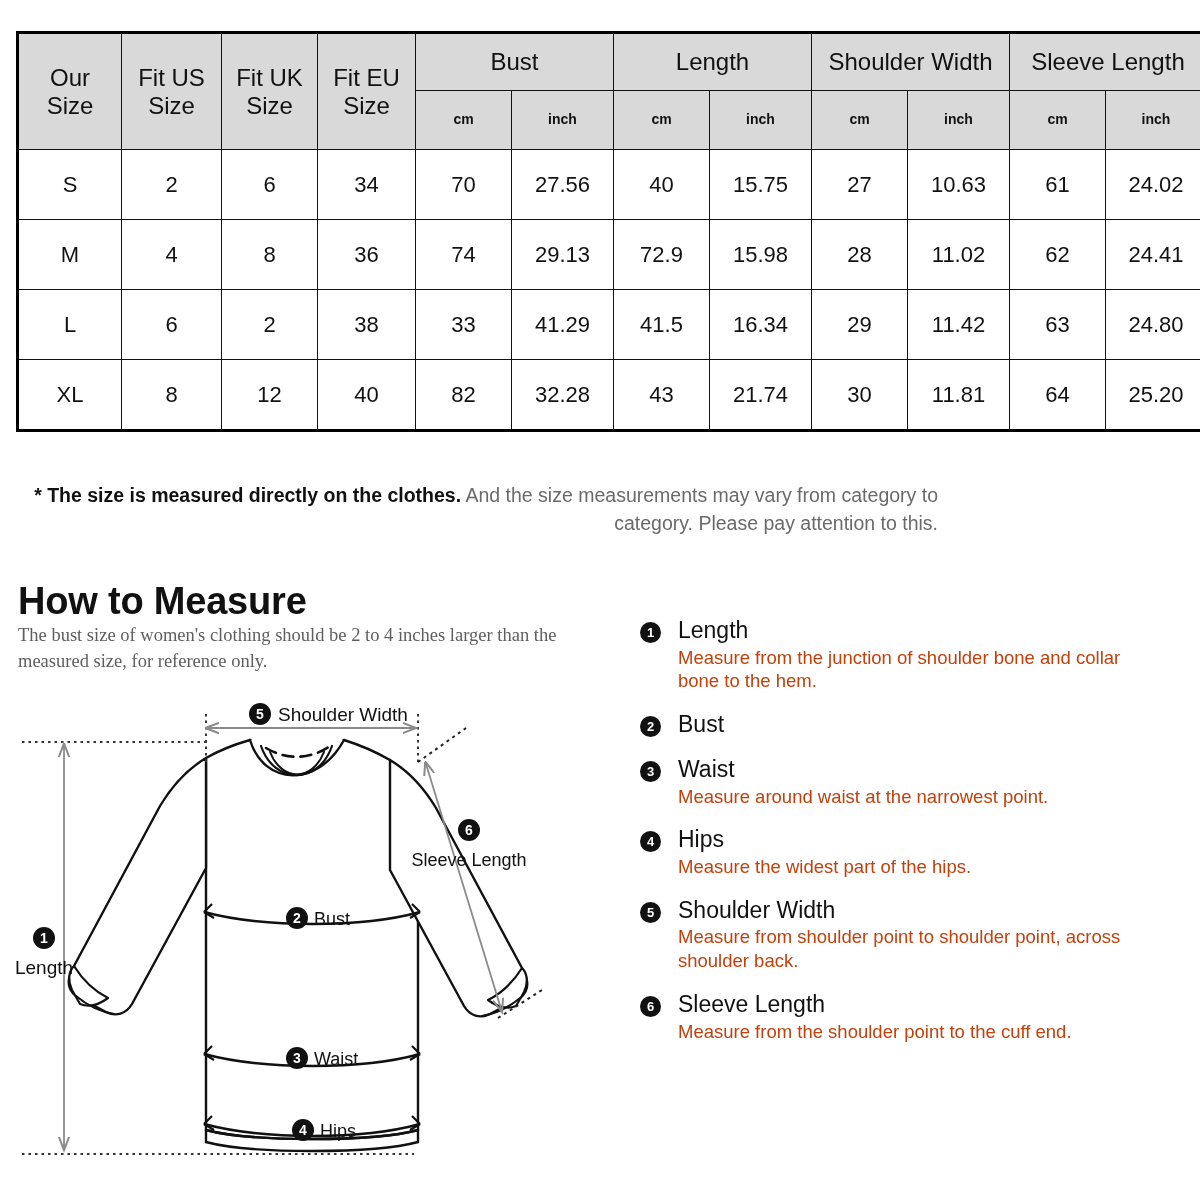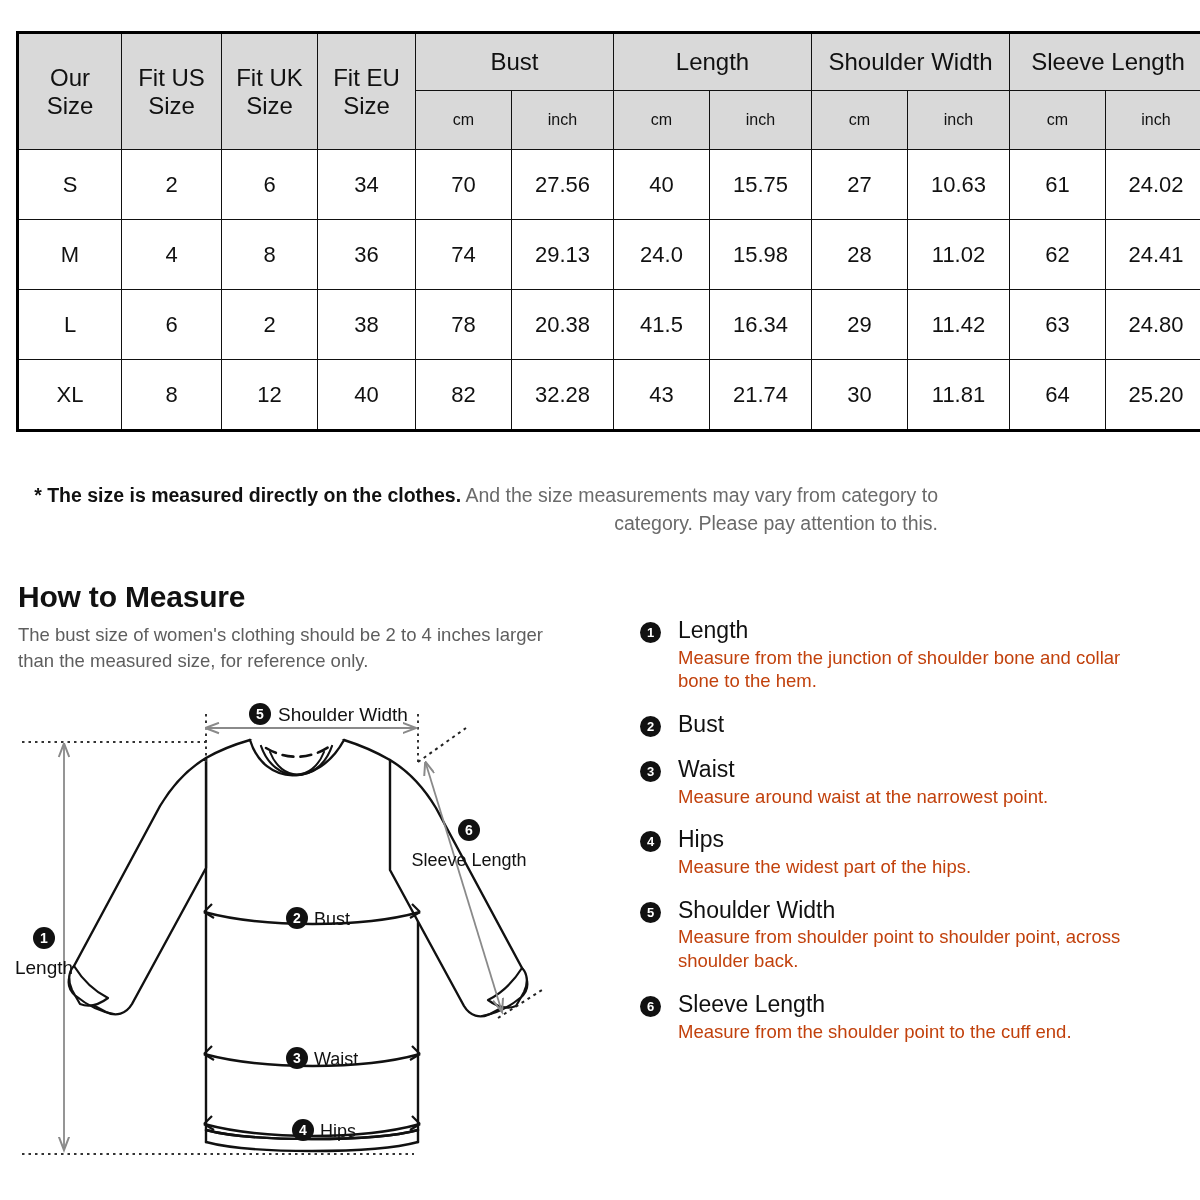--- a/index.html
+++ b/index.html
@@ -37,22 +37,23 @@
     font-weight: 400;
     color: #111;
   }
   table.size-table thead th {
     background: #d9d9d9;
     font-size: 24px;
     line-height: 1.14;
     padding: 2px 2px;
   }
   table.size-table thead th.sub {
-    font-size: 16px;
+    font-size: 14px;
     height: 54px;
+    font-weight: bold;
   }
   table.size-table thead th.grouped {
     height: 52px;
   }
   table.size-table thead th.tall {
     height: 106px;
   }
   table.size-table tbody td {
     background: #ffffff;
     font-size: 22px;
@@ -82,33 +83,34 @@
   #size-note .strong {
     color: #111;
     font-weight: bold;
   }
 
   
   #how-title {
     position: absolute;
     left: 18px;
     top: 580px;
-    font-size: 30px;
+    font-size: 38px;
     font-weight: bold;
     color: #111;
     letter-spacing: -0.2px;
   }
   #how-sub {
     position: absolute;
     left: 18px;
     top: 622px;
     width: 540px;
     font-size: 18.5px;
     line-height: 1.42;
     color: #5e5e5e;
+    font-family: Liberation Serif, serif;
   }
 
   
   #diagram {
     position: absolute;
     left: 14px;
     top: 690px;
     width: 620px;
     height: 490px;
   }
@@ -221,34 +223,34 @@
         <td>61</td>
         <td>24.02</td>
       </tr>
       <tr>
         <td>M</td>
         <td>4</td>
         <td>8</td>
         <td>36</td>
         <td>74</td>
         <td>29.13</td>
-        <td>24.0</td>
+        <td>72.9</td>
         <td>15.98</td>
         <td>28</td>
         <td>11.02</td>
         <td>62</td>
         <td>24.41</td>
       </tr>
       <tr>
         <td>L</td>
         <td>6</td>
         <td>2</td>
         <td>38</td>
-        <td>78</td>
-        <td>20.38</td>
+        <td>33</td>
+        <td>41.29</td>
         <td>41.5</td>
         <td>16.34</td>
         <td>29</td>
         <td>11.42</td>
         <td>63</td>
         <td>24.80</td>
       </tr>
       <tr>
         <td>XL</td>
         <td>8</td>

